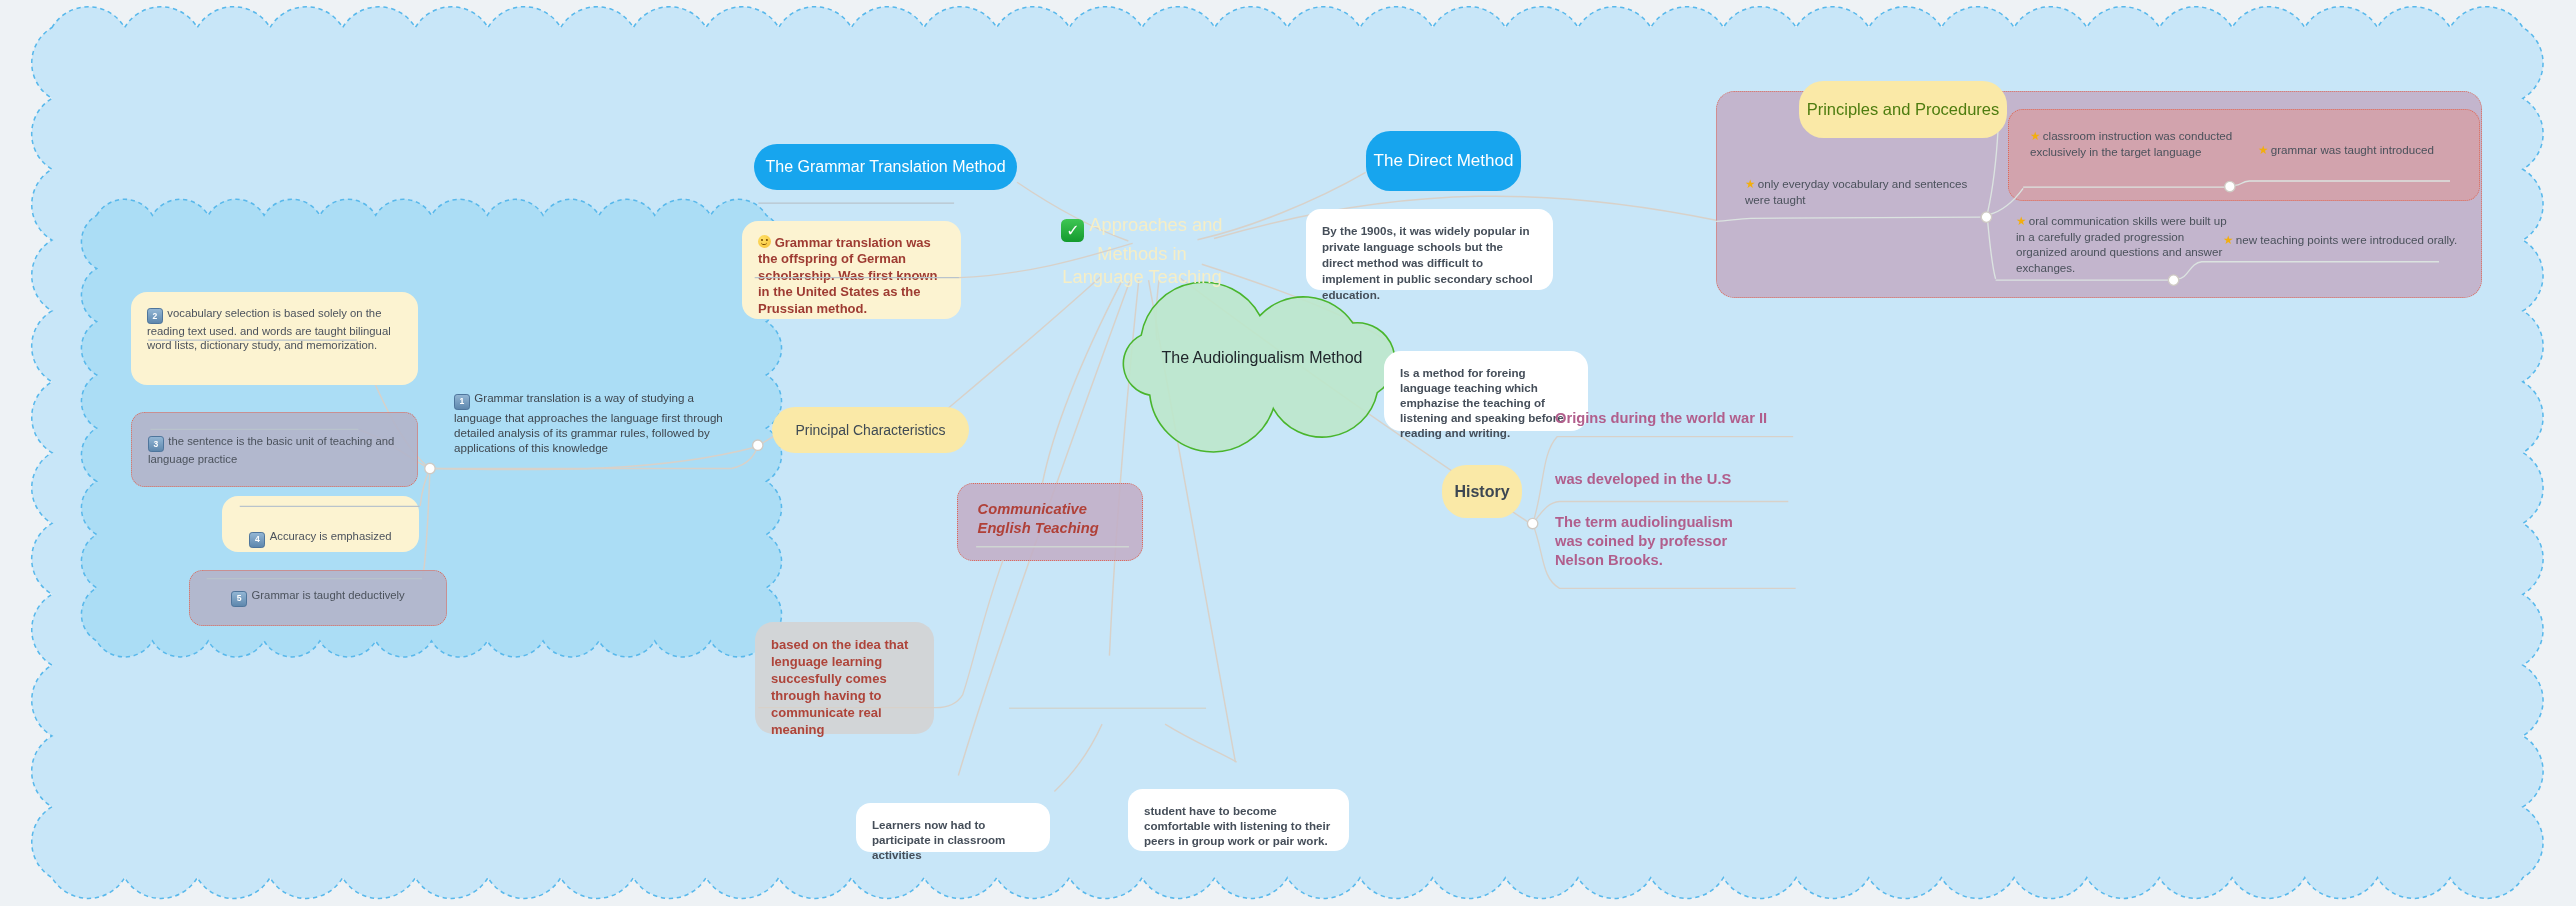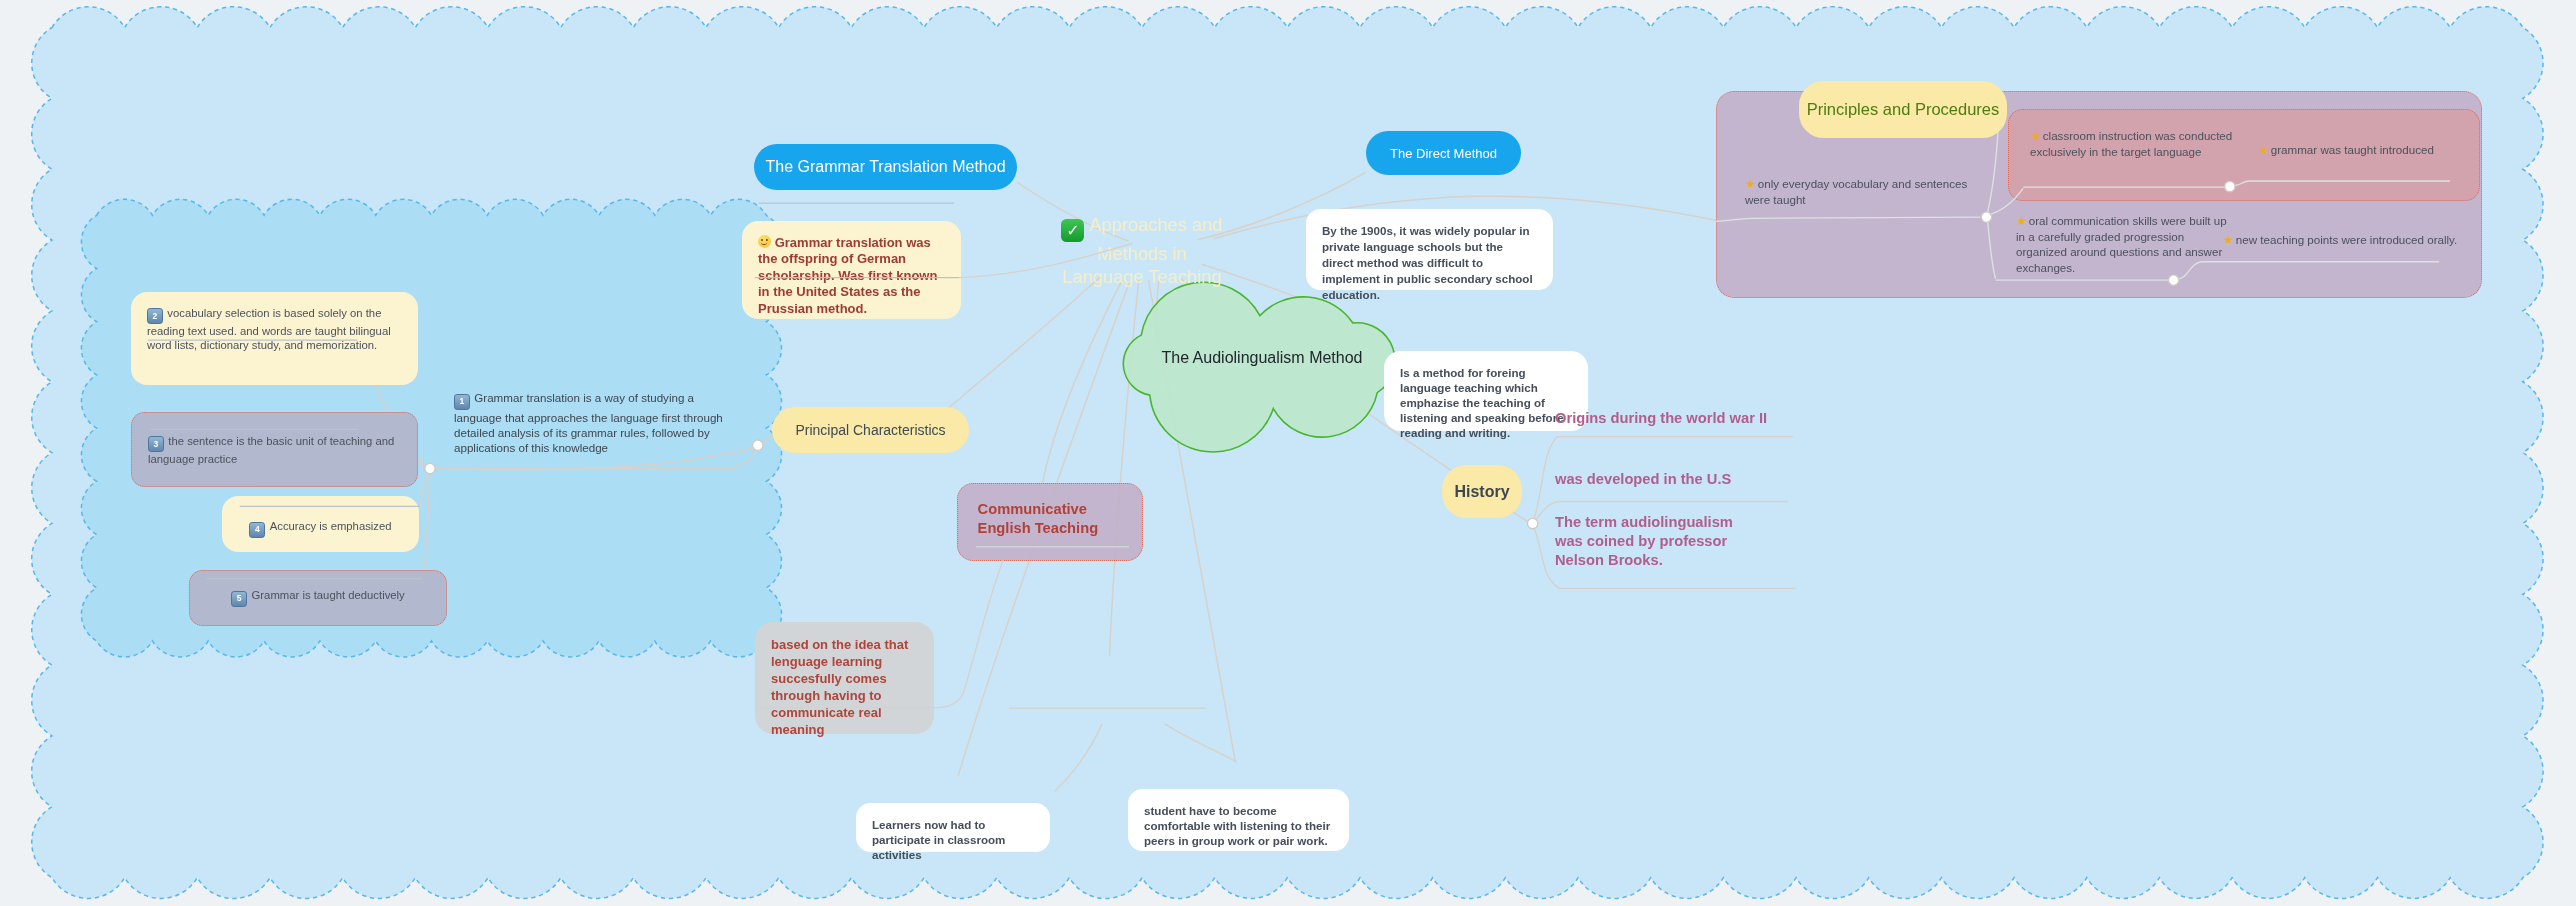--- a/index.html
+++ b/index.html
@@ -95,21 +95,21 @@
   </div>
 
   <div class="node pill pill-blue" style="left:754px;top:144px;width:263px;height:46px;">
     <span>The Grammar Translation Method</span>
   </div>
 
   <div class="node note note-cream" style="left:742px;top:193px;width:219px;height:98px;font-size:13px;line-height:16.5px;">
     <span class="smiley-icon"></span><span class="dark-red">Grammar translation was the offspring of German scholarship. Was first known in the United States as the Prussian method.</span>
   </div>
 
-  <div class="node pill pill-blue" style="left:1366px;top:131px;width:155px;height:44px;font-size:13px;">
+  <div class="node pill pill-blue" style="left:1366px;top:131px;width:155px;height:60px;font-size:17px;">
     <span>The Direct Method</span>
   </div>
 
   <div class="node note note-white" style="left:1306px;top:181px;width:247px;height:81px;font-size:11.6px;line-height:16px;border-radius:14.7px;">
     <span>By the 1900s, it was widely popular in private language schools  but the direct method was difficult to implement in public secondary school education.</span>
   </div>
 
   <div class="node dotted-box mauve" style="left:1716px;top:91px;width:766px;height:207px;border-radius:18.3px;"></div>
 
   <div class="node pill pill-yellow" style="left:1799px;top:81px;width:208px;height:57px;font-size:16.5px;color:#4d7c0f;z-index:4;">
@@ -165,34 +165,34 @@
   </div>
 
   <div class="node note note-cream" style="left:131px;top:264px;width:287px;height:93px;font-size:11.3px;line-height:14px;">
     <span class="keycap">2</span><span>vocabulary selection is based solely on the reading text used. and words are taught bilingual word lists, dictionary study, and memorization.</span>
   </div>
 
   <div class="node note note-grayblue" style="left:131px;top:384px;width:287px;height:75px;font-size:11.3px;line-height:14px;border-radius:13.5px;padding-top:21px;">
     <span class="keycap">3</span><span>the sentence is the basic unit of teaching and language practice</span>
   </div>
 
-  <div class="node note note-cream" style="left:222px;top:468px;width:197px;height:56px;font-size:11.3px;padding-top:23px;text-align:center;">
+  <div class="node note note-cream" style="left:222px;top:468px;width:197px;height:56px;font-size:11.3px;padding-top:33px;text-align:center;">
     <span class="keycap">4</span><span>Accuracy is emphasized</span>
   </div>
 
   <div class="node note note-grayblue" style="left:189px;top:542px;width:258px;height:56px;font-size:11.3px;border-radius:13.5px;padding-top:17px;text-align:center;">
     <span class="keycap">5</span><span>Grammar is taught deductively</span>
   </div>
 
   <div class="node" style="left:454px;top:390px;width:269px;font-size:11.6px;line-height:15px;color:#3f464e;">
     <span class="keycap">1</span><span>Grammar translation is a way of studying a language that approaches the language first through detailed analysis of its grammar rules, followed by applications of this knowledge</span>
   </div>
 
   <div class="node dotted-box mauve" style="left:957px;top:483px;width:186px;height:78px;border-radius:16px;">
-    <div style="margin:16px 0 0 19.6px;width:153px;font-size:14.7px;line-height:19px;font-weight:bold;color:#b04038;">Communicative English Teaching</div>
+    <div style="margin:16px 0 0 19.6px;width:153px;font-size:14.7px;line-height:19px;font-weight:bold;color:#b04038;font-style:italic;">Communicative English Teaching</div>
   </div>
 
   <div class="node note note-gray" style="left:755px;top:594px;width:179px;height:112px;font-size:13px;line-height:17px;border-radius:18.3px;">
     <span>based on the idea that lenguage learning succesfully comes through having to communicate real meaning</span>
   </div>
 
 
   <div class="node note note-white" style="left:1128px;top:761px;width:221px;height:62px;font-size:11.6px;line-height:15.3px;border-radius:14.7px;">
     <span>student have to become comfortable with listening to their peers in group work or pair work.</span>
   </div>

